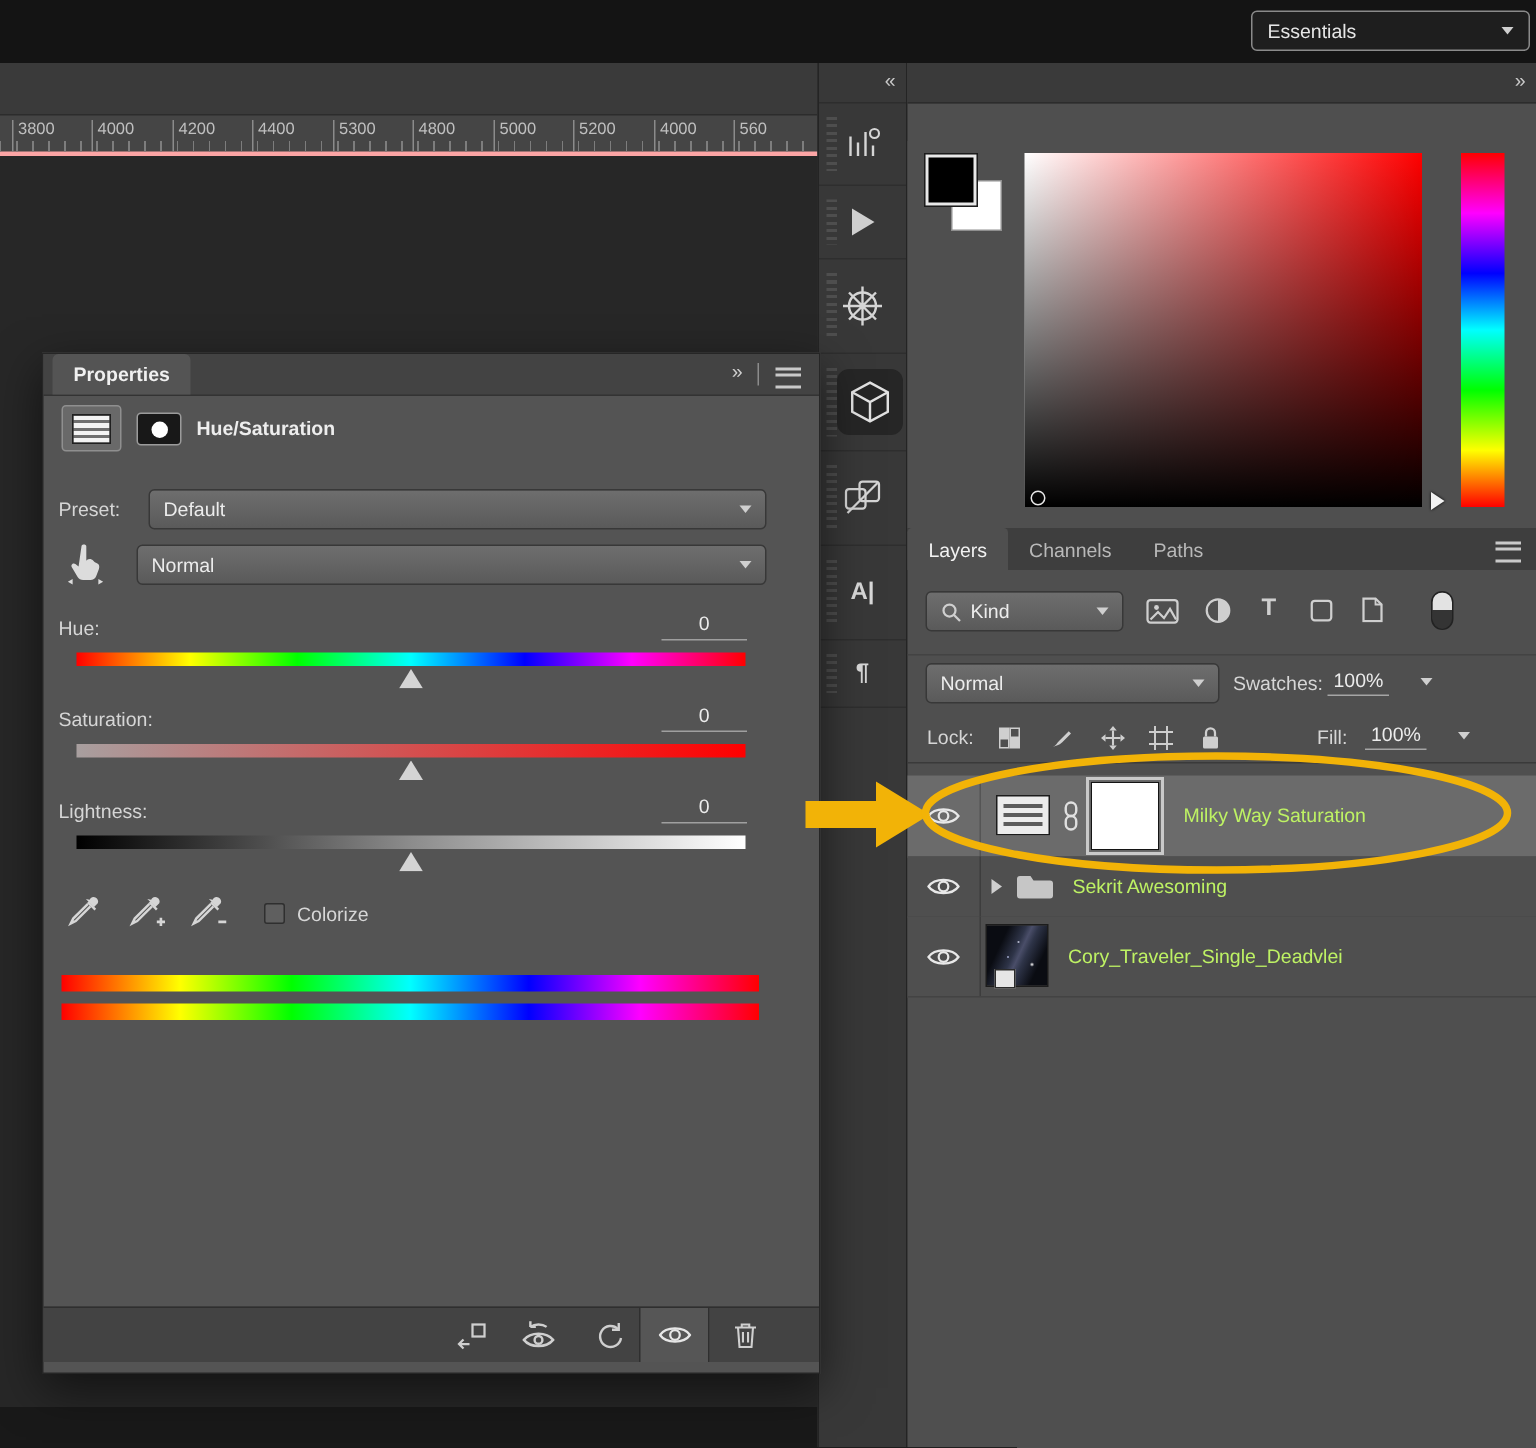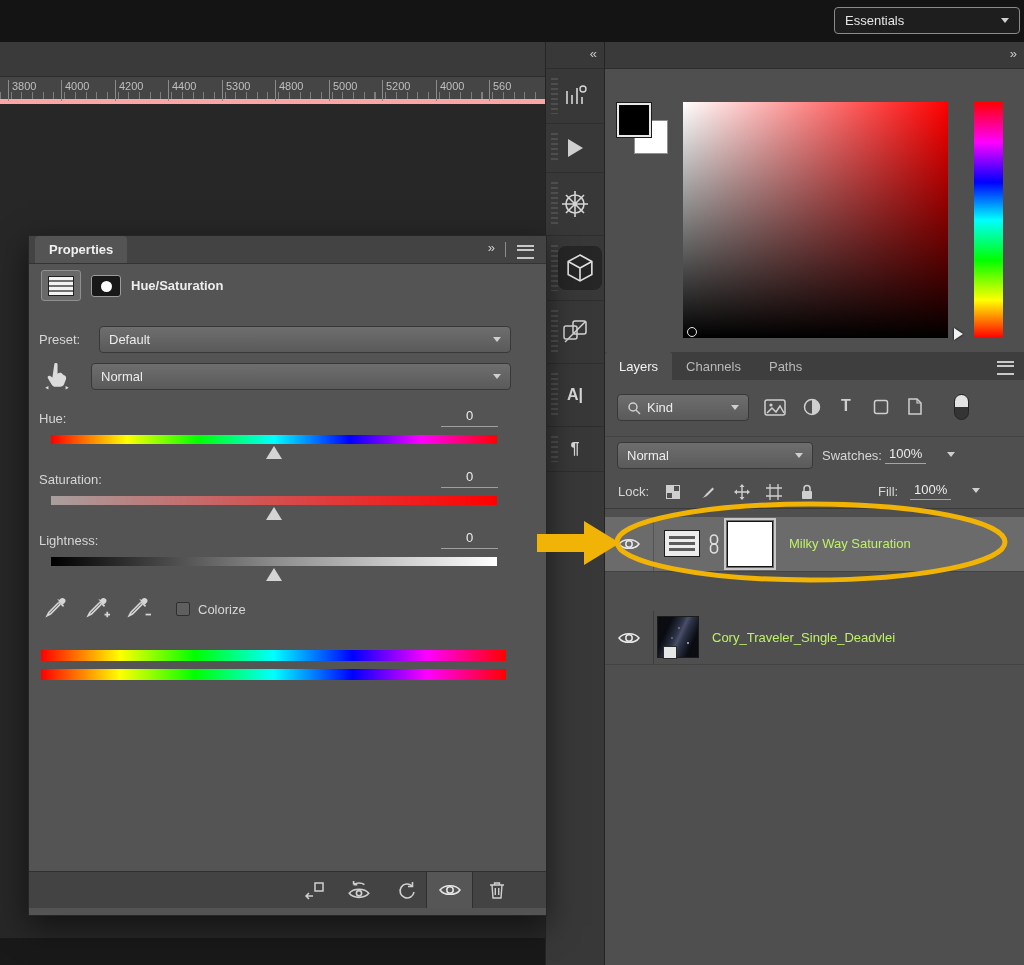--- a/index.html
+++ b/index.html
@@ -12,21 +12,21 @@
   .top-bar{position:absolute;left:0;top:0;width:1024px;height:42px;background:#141414;}
   .workspace-dd{position:absolute;right:4px;top:7px;width:186px;height:27px;
     background:#1e1e1e;border:1px solid #8a8a8a;border-radius:4px;display:flex;
     align-items:center;padding:0 10px;box-sizing:border-box;color:#e6e6e6;font-size:13px;}
   .chev{width:0;height:0;border-left:4px solid transparent;border-right:4px solid transparent;
     border-top:5px solid #cfcfcf;margin-left:auto;}
 
   
   .doc-top{position:absolute;left:0;top:42px;width:545px;height:34px;background:#3a3a3a;}
   .ruler{position:absolute;left:0;top:76px;width:545px;height:28px;background:#454545;
-    border-top:1px solid #2c2c2c;border-bottom:5px solid #fca5a5;box-sizing:border-box;}
+    border-top:1px solid #2c2c2c;border-bottom:3px solid #fca5a5;box-sizing:border-box;}
   .ruler .tick-label{position:absolute;top:3px;font-size:11px;color:#bfbfbf;
     border-left:1px solid #8b8b8b;padding-left:3px;height:21px;line-height:13px;}
   .ruler-ticks{position:absolute;left:0;right:0;bottom:0;height:7px;
     background:repeating-linear-gradient(to right,#7d7d7d 0 1px,transparent 1px 10.7px);}
   .canvas{position:absolute;left:0;top:104px;width:545px;height:834px;background:#272727;}
   .bottom-band{position:absolute;left:0;top:938px;width:545px;height:27px;background:#191919;}
 
   
   .icon-strip{position:absolute;left:545px;top:42px;width:60px;height:923px;background:#383838;
     border-left:1px solid #242424;border-right:1px solid #242424;box-sizing:border-box;}
@@ -331,20 +331,35 @@
         <span class="abs" style="left:103px;top:17px;">
           <svg width="12" height="20" viewBox="0 0 12 20">
             <rect x="2.5" y="1" width="7" height="9" rx="3.5" fill="none" stroke="#e0e0e0" stroke-width="1.6"></rect>
             <rect x="2.5" y="10" width="7" height="9" rx="3.5" fill="none" stroke="#e0e0e0" stroke-width="1.6"></rect>
           </svg>
         </span>
         <div class="mask-thumb" style="left:122px;top:4px;"></div>
         <span class="layer-name" style="left:184px;top:19px;">Milky Way Saturation</span>
       </div>
 
+      <div class="layer-row" style="top:219px;height:40px;">
+        <div class="eye-cell">
+          <svg width="22" height="14" viewBox="0 0 22 14">
+            <path d="M1 7 C5 1.2 17 1.2 21 7 C17 12.8 5 12.8 1 7 Z" fill="none" stroke="#e8e8e8" stroke-width="1.5"></path>
+            <circle cx="11" cy="7" r="3.2" fill="none" stroke="#e8e8e8" stroke-width="1.5"></circle>
+          </svg>
+        </div>
+        <span class="disclosure" style="left:56px;top:15px;"></span>
+        <span class="abs" style="left:72px;top:11px;">
+          <svg width="26" height="18" viewBox="0 0 26 18">
+            <path d="M1 4 a2 2 0 0 1 2 -2 h7 l2 3 h11 a2 2 0 0 1 2 2 v8 a2 2 0 0 1 -2 2 h-20 a2 2 0 0 1 -2 -2 z" fill="#c6c6c6"></path>
+          </svg>
+        </span>
+        <span class="layer-name" style="left:110px;top:12px;">Sekrit Awesoming</span>
+      </div>
 
       <div class="layer-row" style="top:259px;height:53px;">
         <div class="eye-cell">
           <svg width="22" height="14" viewBox="0 0 22 14">
             <path d="M1 7 C5 1.2 17 1.2 21 7 C17 12.8 5 12.8 1 7 Z" fill="none" stroke="#e8e8e8" stroke-width="1.5"></path>
             <circle cx="11" cy="7" r="3.2" fill="none" stroke="#e8e8e8" stroke-width="1.5"></circle>
           </svg>
         </div>
         <div class="img-thumb" style="left:52px;top:5px;">
           <span class="so-badge"></span>

